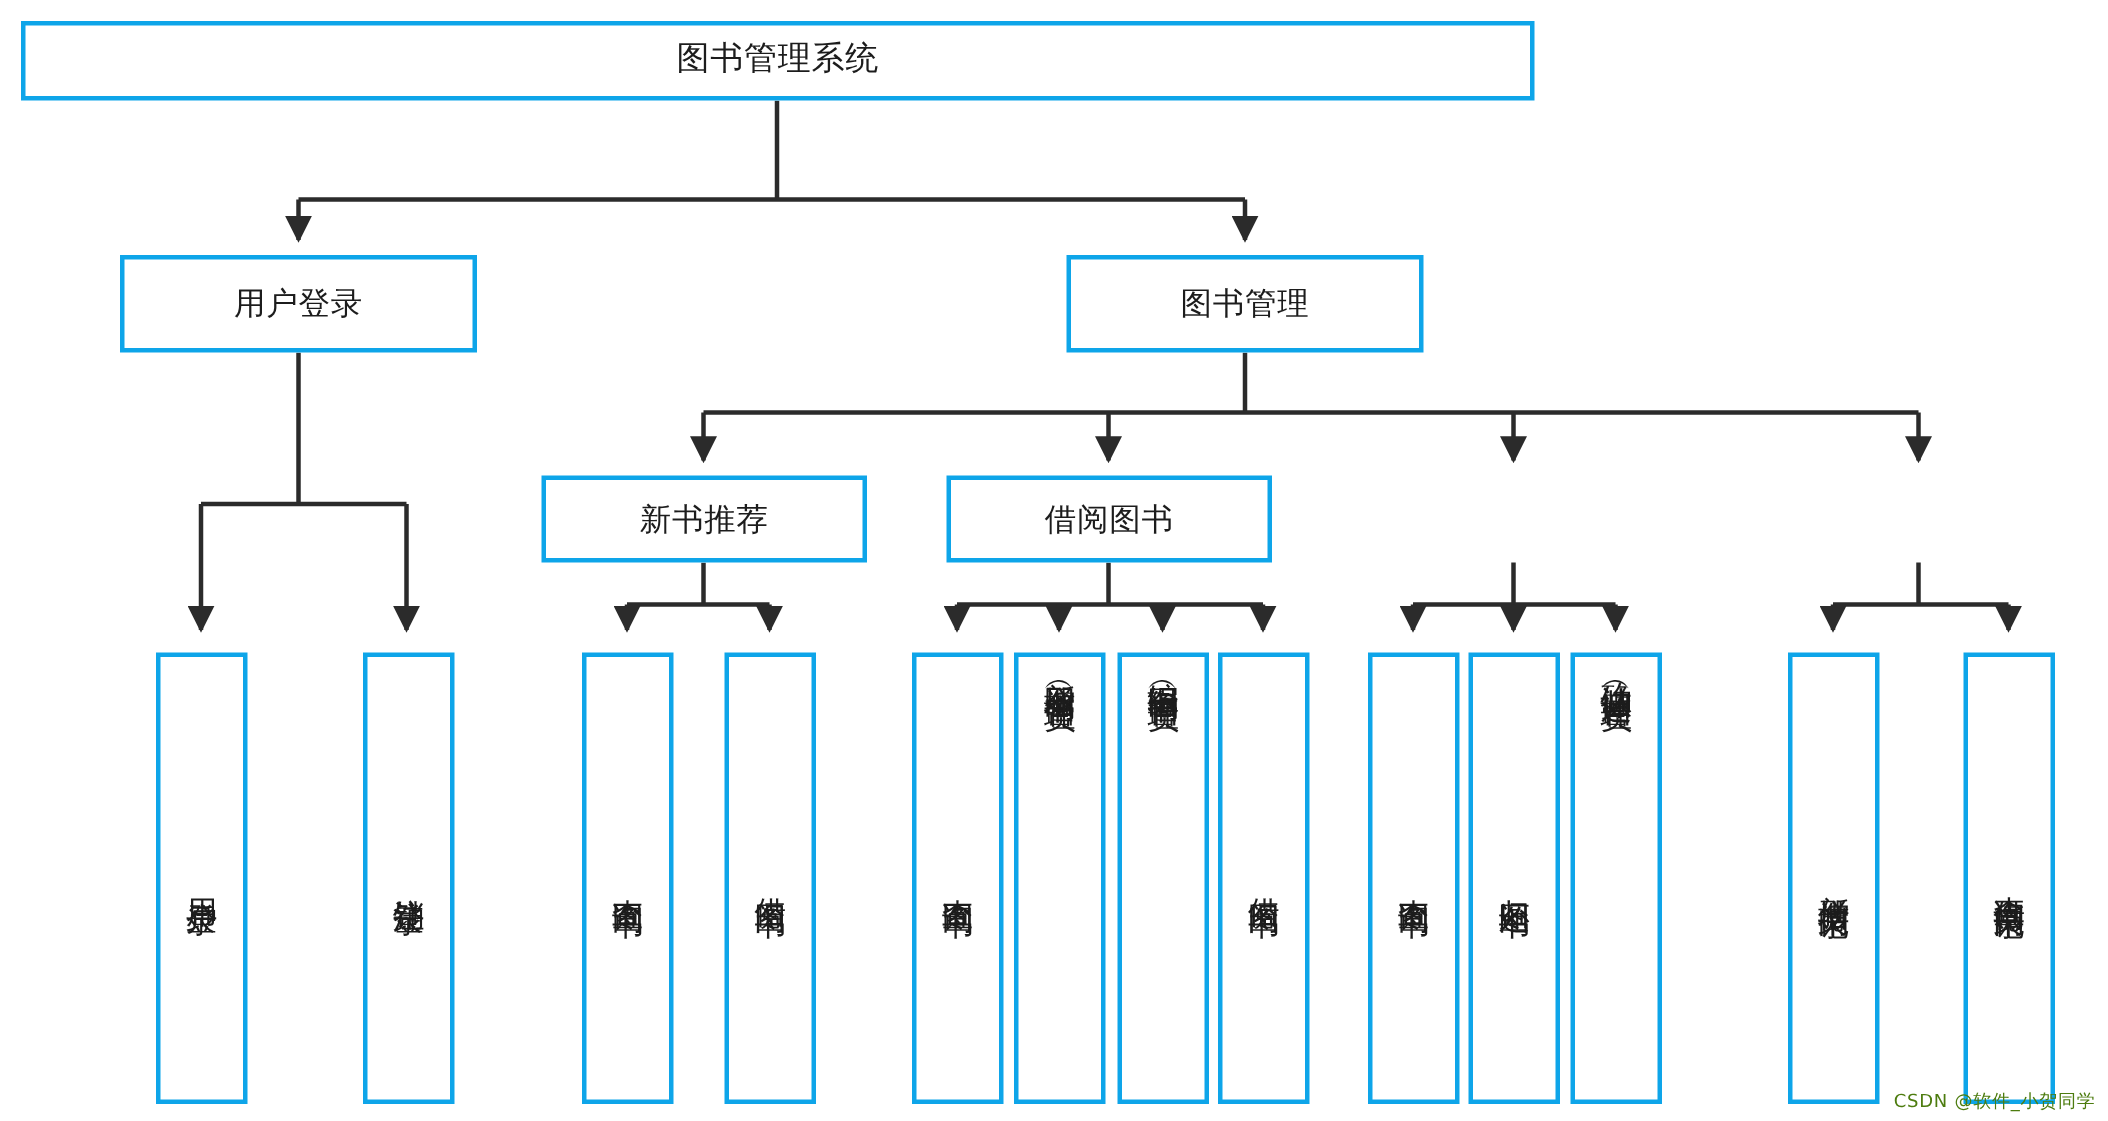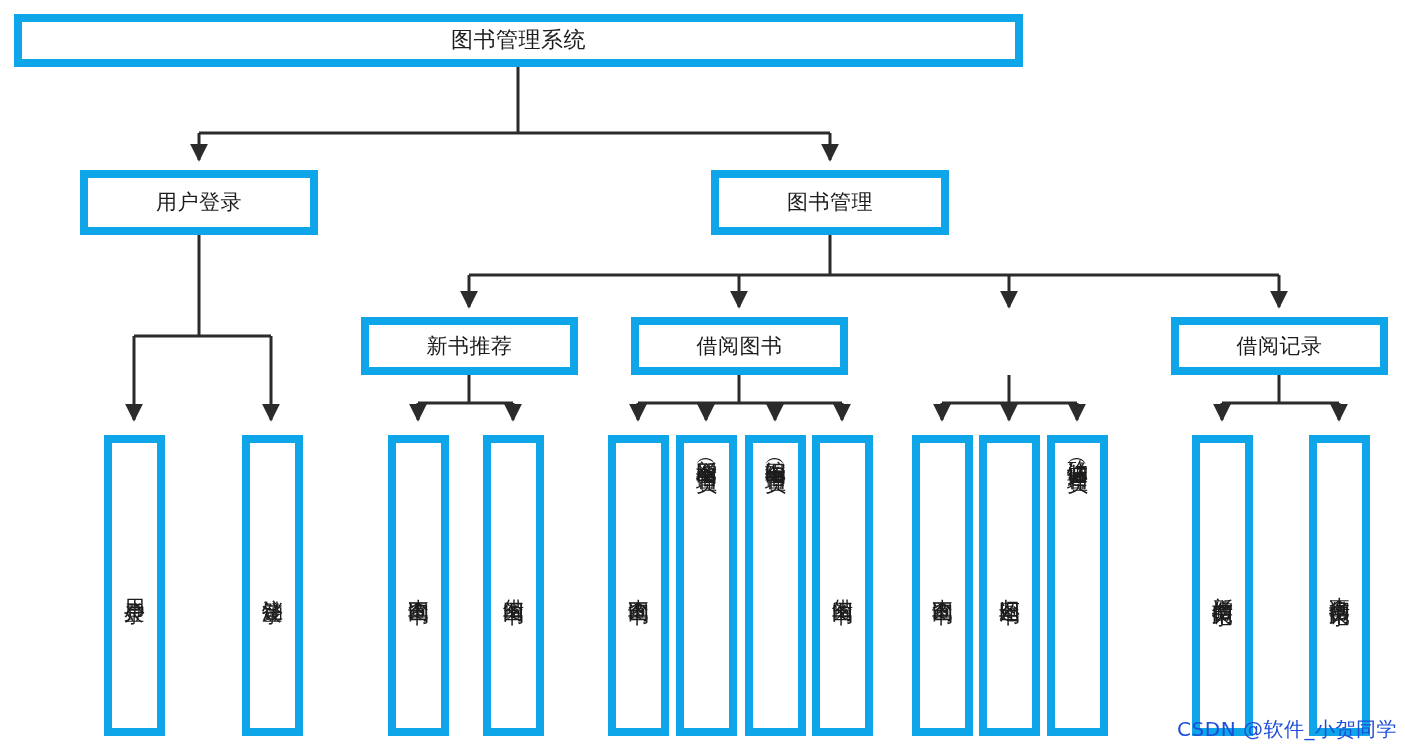--- a/index.html
+++ b/index.html
@@ -22,21 +22,21 @@
     position: absolute;
     left: 0;
     top: 0;
     width: 1405px;
     height: 747px;
   }
   .node {
     position: absolute;
     box-sizing: border-box;
     background: #ffffff;
-    border: 8px solid #0ea5e9;
+    border: 3px solid #0ea5e9;
     display: flex;
     align-items: center;
     justify-content: center;
     color: #1c1c1c;
   }
   .node .label {
     display: block;
     text-align: center;
     line-height: 1.28;
     white-space: pre;
@@ -62,22 +62,22 @@
     white-space: normal;
     max-height: 100%;
   }
   .node-vertical.center-text {
     align-items: center;
   }
   #watermark {
     position: absolute;
     right: 8px;
     bottom: 4px;
-    font-size: 20px;
-    color: #1d4ed8;
+    font-size: 12px;
+    color: #4d7c0f;
     letter-spacing: 0.5px;
     white-space: nowrap;
     pointer-events: none;
   }
 </style>
 </head>
 <body>
 
 <div id="diagram-root">
 
@@ -141,23 +141,20 @@
   <div class="node node-horizontal" style="left:361px; top:317px; width:217px; height:58px;">
     <span class="label">新书推荐</span>
   </div>
 
   <div class="node node-horizontal" style="left:711px; top:170px; width:238px; height:65px;">
     <span class="label">图书管理</span>
   </div>
   <div class="node node-horizontal" style="left:631px; top:317px; width:217px; height:58px;">
     <span class="label">借阅图书</span>
   </div>
-  <div class="node node-horizontal" style="left:1171px; top:317px; width:217px; height:58px;">
-    <span class="label">借阅记录</span>
-  </div>
 
   <div class="node node-vertical center-text" style="left:104px; top:435px; width:61px; height:301px;">
     <span class="label">用户登录</span>
   </div>
   <div class="node node-vertical center-text" style="left:242px; top:435px; width:61px; height:301px;">
     <span class="label">注销登录</span>
   </div>
 
   <div class="node node-vertical center-text" style="left:388px; top:435px; width:61px; height:301px;">
     <span class="label">查询图书</span>

